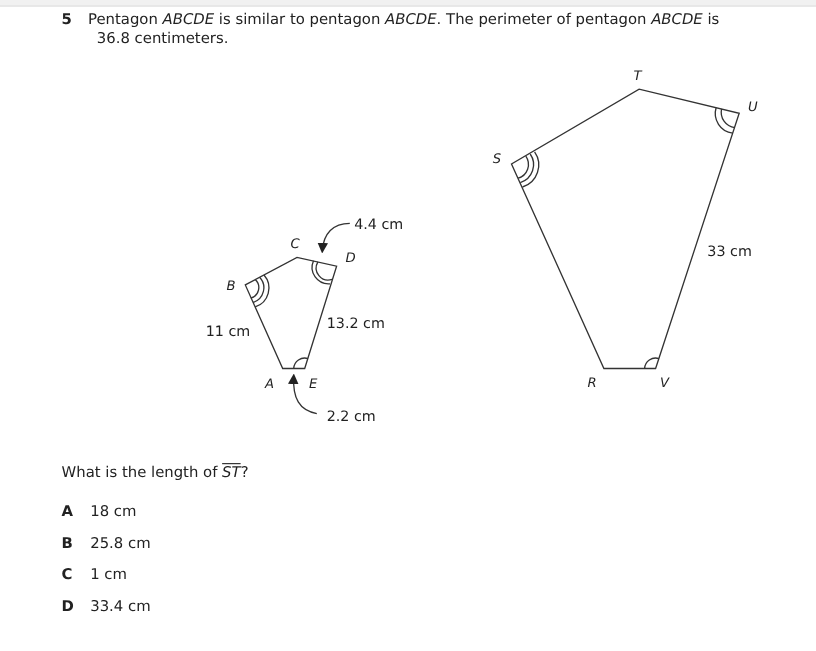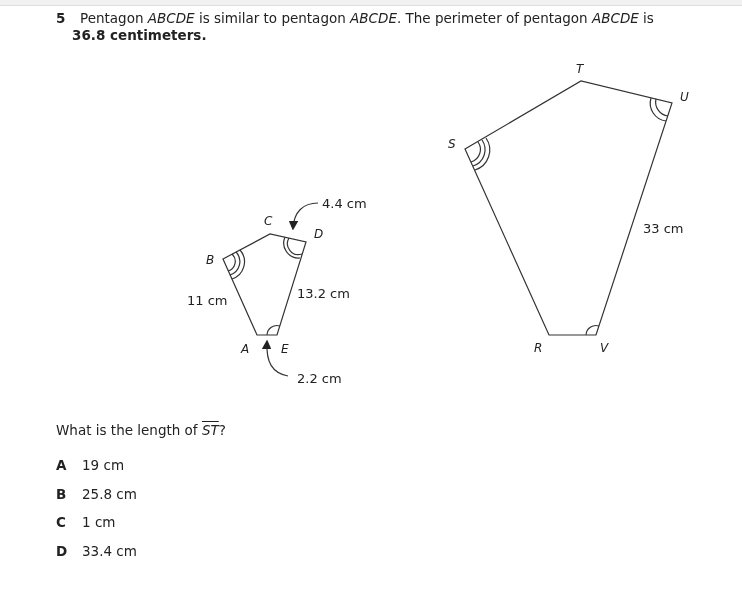--- a/index.html
+++ b/index.html
@@ -4,21 +4,21 @@
 <style>
   html, body { margin: 0; padding: 0; }
   body {
     width: 742px; height: 592px; background: #ffffff; position: relative; overflow: hidden;
     font-family: "DejaVu Sans", "Liberation Sans", sans-serif; color: #222;
   }
   .topbar { position: absolute; left: 0; top: 0; width: 742px; height: 5px; background: #f1f1f1; border-bottom: 1px solid #dedede; }
   .question { position: absolute; left: 56px; top: 10px; width: 680px; font-size: 13.5px; line-height: 17px; }
   .qnum { position: absolute; left: 0; top: 0; font-weight: bold; }
   .qtext { position: absolute; left: 24px; top: 0; white-space: nowrap; width: 660px; overflow: hidden; }
-  .qtext2 { position: absolute; left: 16px; top: 17px; font-weight: bold; }
+  .qtext2 { position: absolute; left: 32px; top: 17px; }
   i { }
   svg.fig { position: absolute; left: 0; top: 0; }
   .prompt { position: absolute; left: 56px; top: 422px; font-size: 13.5px; }
   .overline { text-decoration: overline; font-style: italic; text-align: center; }
   .choice { position: absolute; left: 56px; font-size: 13.5px; }
   .choice .letter { display: inline-block; width: 26px; font-weight: bold; }
 </style>
 </head>
 <body>
 
@@ -80,16 +80,16 @@
     <text x="322" y="208">4.4 cm</text>
     <text x="297" y="298">13.2 cm</text>
     <text x="187" y="305">11 cm</text>
     <text x="297" y="383">2.2 cm</text>
     <text x="643" y="233">33 cm</text>
   </g>
 </svg>
 
 <div class="prompt"><span>What is the length of </span><span class="overline">ST</span><span>?</span></div>
 
-<div class="choice" style="top:457px"><span class="letter">A</span><span>19 cm</span></div>
+<div class="choice" style="top:457px"><span class="letter">A</span><span>18 cm</span></div>
 <div class="choice" style="top:486px"><span class="letter">B</span><span>25.8 cm</span></div>
 <div class="choice" style="top:514px"><span class="letter">C</span><span>1 cm</span></div>
 <div class="choice" style="top:543px"><span class="letter">D</span><span>33.4 cm</span></div>
 
 </body></html>

